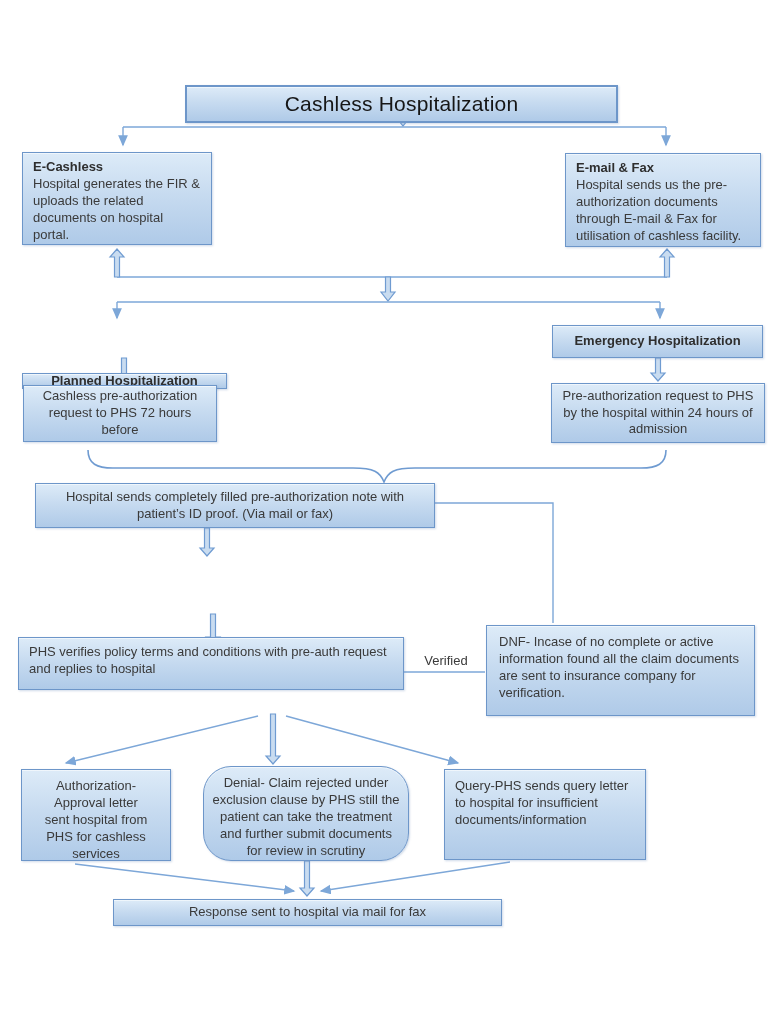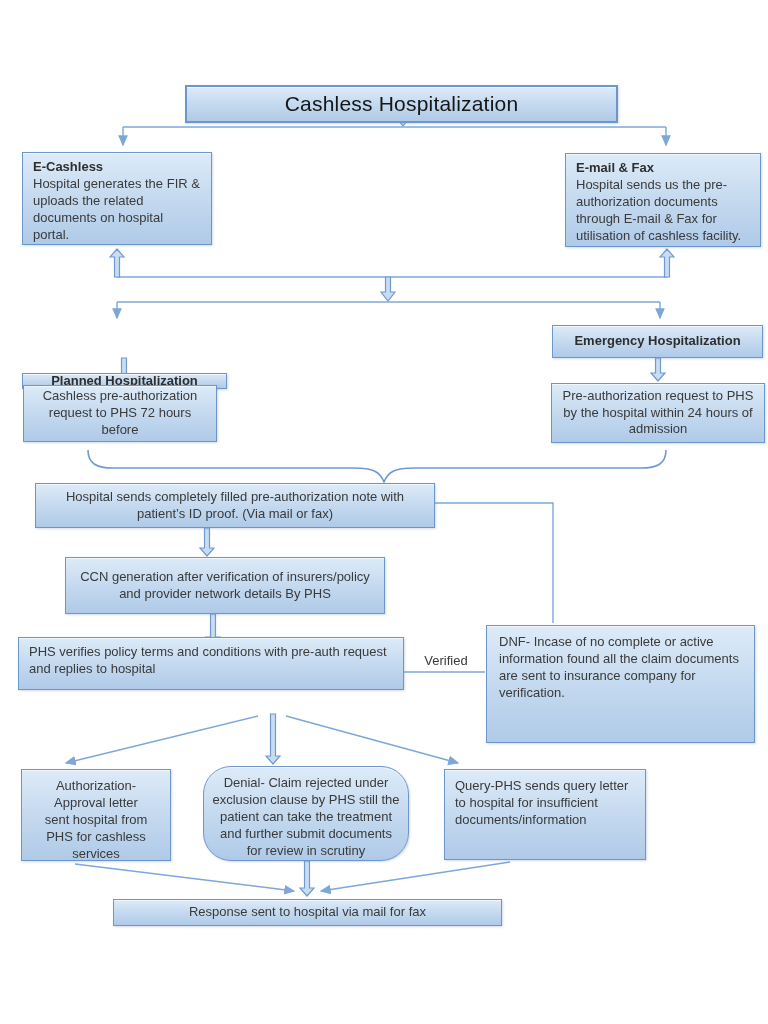--- a/index.html
+++ b/index.html
@@ -82,27 +82,26 @@
   <div class="bx ctr bold" style="left:22px;top:325px;width:205px;height:16px;margin-top:48px;">Planned Hospitalization</div>
 
   <div class="bx ctr bold" style="left:552px;top:325px;width:211px;height:33px;">Emergency Hospitalization</div>
 
   <div class="bx ctr" style="left:23px;top:385px;width:194px;height:57px;padding:3px 8px;">Cashless pre-authorization request to PHS 72 hours before</div>
 
   <div class="bx ctr" style="left:551px;top:383px;width:214px;height:60px;padding:3px 8px;">Pre-authorization request to PHS by the hospital within 24 hours of admission</div>
 
   <div class="bx ctr" style="left:35px;top:483px;width:400px;height:45px;padding:3px 14px;">Hospital sends completely filled pre-authorization note with patient’s ID proof. (Via mail or fax)</div>
 
-  <div class="bx ctr" style="left:65px;top:557px;width:320px;height:57px;padding:3px 10px;">CCN generation after verification of insurers/policy and provider network details By PHS</div>
 
   <div class="bx pad" style="left:18px;top:637px;width:386px;height:53px;">PHS verifies policy terms and conditions with pre-auth request and replies to hospital</div>
 
   <div class="edge-label" style="left:415px;top:653px;width:62px;text-align:center;">Verified</div>
 
-  <div class="bx" style="left:486px;top:625px;width:269px;height:118px;padding:8px 12px;">DNF- Incase of no complete or active information found all the claim documents are sent to insurance company for verification.</div>
+  <div class="bx" style="left:486px;top:625px;width:269px;height:91px;padding:8px 12px;">DNF- Incase of no complete or active information found all the claim documents are sent to insurance company for verification.</div>
 
   <div class="bx ctr" style="left:21px;top:769px;width:150px;height:92px;padding:4px 20px;align-items:flex-start;padding-top:8px;">Authorization- Approval letter sent hospital from PHS for cashless services</div>
 
   <div class="bx ctr" style="left:203px;top:766px;width:206px;height:95px;padding:4px 8px;align-items:flex-start;padding-top:8px;border-radius:28px;">Denial- Claim rejected under exclusion clause by PHS still the patient can take the treatment and further submit documents for review in scrutiny</div>
 
   <div class="bx" style="left:413px;top:769px;width:202px;height:91px;padding:8px 10px;margin-left:31px;">Query-PHS sends query letter to hospital for insufficient documents/information</div>
 
   <div class="bx ctr" style="left:113px;top:899px;width:389px;height:27px;">Response sent to hospital via mail for fax</div>
 
 </div>

